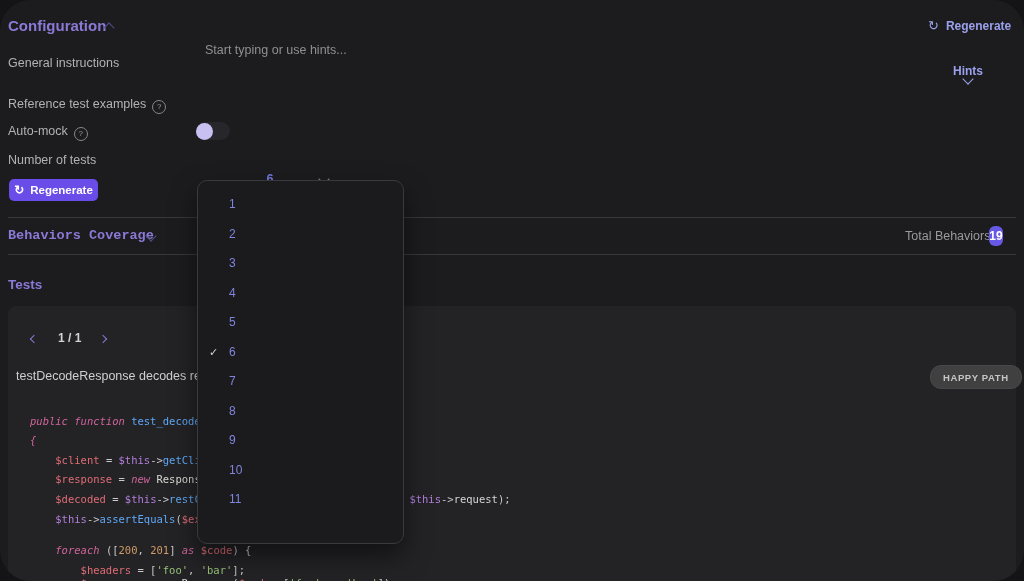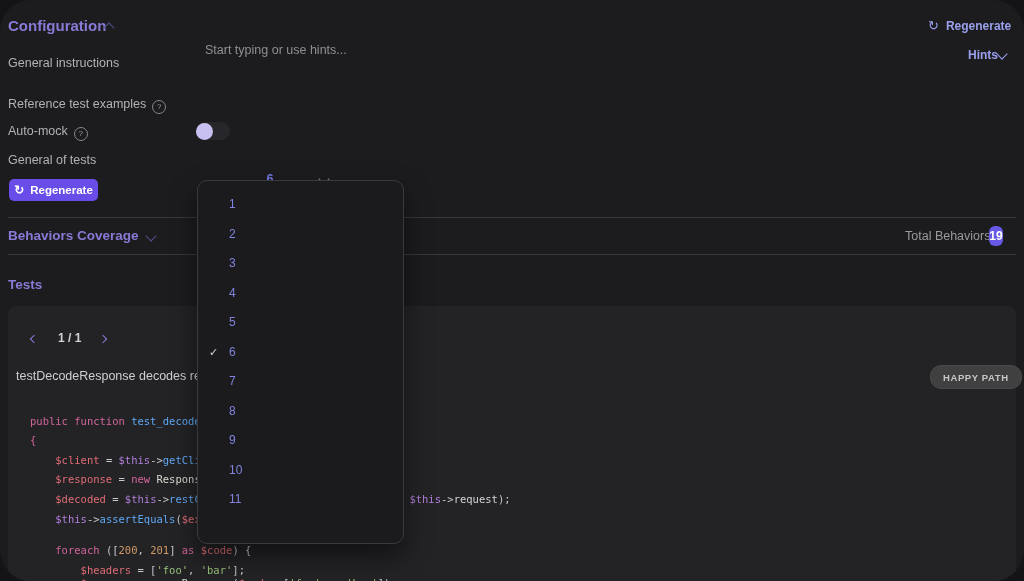--- a/index.html
+++ b/index.html
@@ -44,21 +44,21 @@
     background:var(--ui-badge,#6759e5);color:#fff;font-size:12px;font-weight:bold;border-radius:6px;}
   .pill{display:inline-flex;align-items:center;height:22px;padding:0 12px;border-radius:11px;
     background:#404040;border:1px solid #48484c;color:#c6c6c6;
     font-size:9.5px;font-weight:bold;letter-spacing:0.6px;}
   
   .tests-card{position:absolute;left:8px;top:306px;width:1008px;height:290px;
     background:var(--ui-card,#232326);border-radius:8px;}
   
   .code-line{position:absolute;left:30px;height:19px;line-height:19px;white-space:pre;
     font-family:"DejaVu Sans Mono",monospace;font-size:10.5px;}
-  .tok-kw{color:var(--code-kw,#d1649c);}
+  .tok-kw{color:var(--code-kw,#d1649c);font-style:italic;}
   .tok-var{color:var(--code-var,#e06c75);}
   .tok-this{color:var(--code-this,#b27edb);}
   .tok-fn{color:var(--code-fn,#5fa8f5);}
   .tok-cls{color:var(--code-cls,#d8d8d2);}
   .tok-num{color:var(--code-num,#d19a66);margin-top:14px;}
   .tok-str{color:var(--code-str,#98c379);}
   .tok-pun{color:var(--code-pun,#c9c9cd);}
   .tok-prop{color:var(--code-prop,#d4d4da);}
   
   .dropdown{position:absolute;left:197px;top:180px;width:207px;height:364px;
@@ -78,51 +78,51 @@
   <div class="abs section-title" style="left:8px;top:17px;font-size:15px;">Configuration</div>
   <span class="abs chev up" style="left:105px;top:24px;color:#4d4f8a;"></span>
 
   <div class="abs" style="left:928px;top:18px;display:flex;align-items:center;gap:7px;">
     <span class="link-peri" style="font-size:13px;font-weight:normal;">↻</span>
     <span class="link-peri">Regenerate</span>
   </div>
 
   <div class="abs row-label" style="left:8px;top:56px;">General instructions</div>
   <input class="abs text-input" style="left: 203px; top: 42px;" placeholder="Start typing or use hints...">
-  <div class="abs" style="left:930px;top:48px;width:76px;display:flex;align-items:center;justify-content:flex-end;">
+  <div class="abs" style="left:930px;top:64px;width:76px;display:flex;align-items:center;justify-content:space-between;flex-direction:column;">
     <span class="link-peri">Hints</span>
     <span class="chev" style="color:#9aa0ec;margin-top:-3px;"></span>
   </div>
 
   <div class="abs row-label" style="left:8px;top:97px;">
     <span>Reference test examples</span><span class="info">?</span>
   </div>
 
   <div class="abs row-label" style="left:8px;top:124px;">
     <span>Auto-mock</span><span class="info">?</span>
   </div>
   <div class="abs toggle-track" style="left:196px;top:122px;">
     <div class="toggle-knob"></div>
   </div>
 
-  <div class="abs row-label" style="left:8px;top:153px;">General of tests</div>
+  <div class="abs row-label" style="left:8px;top:153px;">Number of tests</div>
   <div class="abs select" style="left:196px;top:151px;">
     <span class="val">6</span>
     <span class="chev"></span>
   </div>
 
   <div class="abs btn-primary" style="left:9px;top:179px;width:89px;height:22px;">
     <span style="font-size:12px;">↻</span>
     <span>Regenerate</span>
   </div>
 
   <div class="divider" style="top:217px;"></div>
   <div class="divider" style="top:254px;"></div>
 
-  <div class="abs section-title" style="left:8px;top:228px;font-size:13.5px;">Behaviors Coverage</div>
+  <div class="abs section-title" style="left:8px;top:228px;font-size:13.5px;font-family:Liberation Mono, monospace;">Behaviors Coverage</div>
   <span class="abs chev" style="left:147px;top:232px;color:#4d4f8a;"></span>
   <div class="abs" style="left:905px;top:229px;font-size:12.5px;color:#9a9a9e;">Total Behaviors:</div>
   <div class="abs count-badge" style="left:989px;top:226px;width:14px;height:20px;">19</div>
 
   <div class="abs section-title" style="left:8px;top:277px;font-size:13.5px;">Tests</div>
 
   <div class="tests-card"></div>
 
   <span class="abs chev sm left" style="left:31px;top:336px;color:#8a79d6;"></span>
   <div class="abs" style="left:58px;top:331px;font-size:12px;font-weight:bold;color:#d2d2d4;">1 / 1</div>

